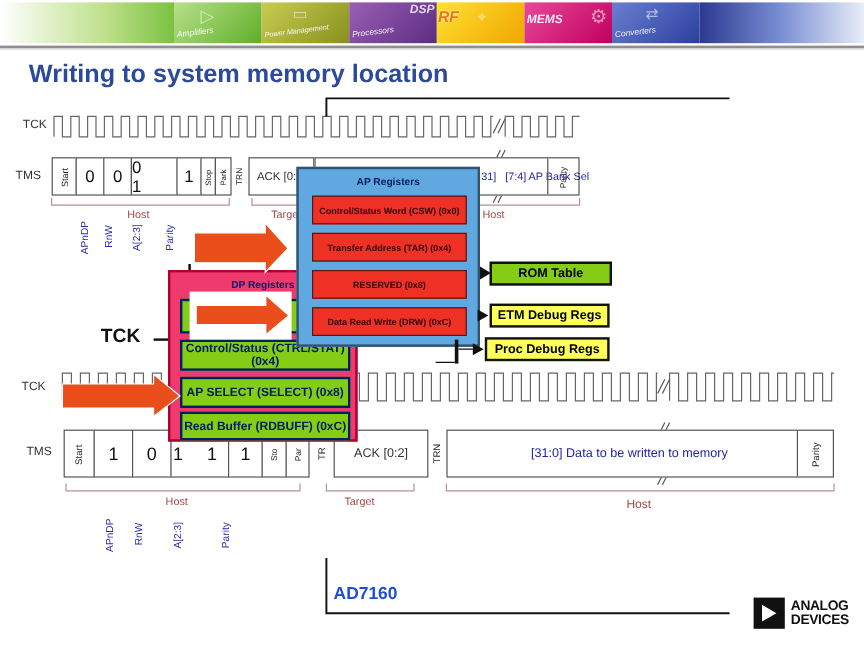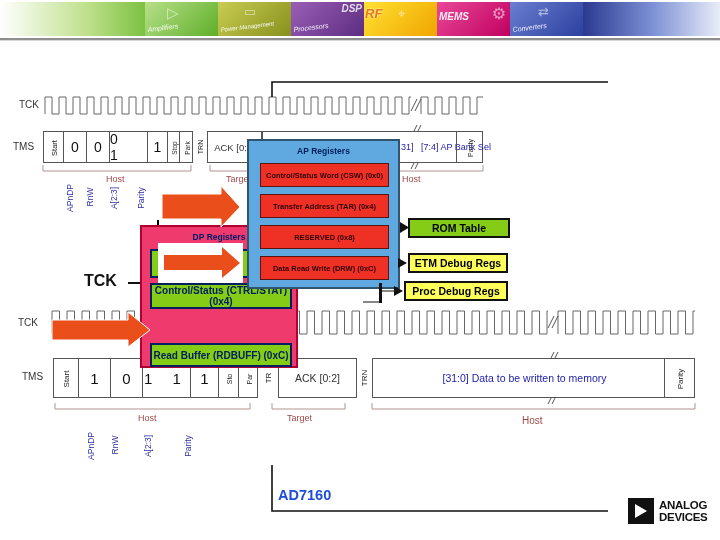--- a/index.html
+++ b/index.html
@@ -63,20 +63,21 @@
       <span class="ticon" style="right:4px;top:2px;font-size:16px;">⚙</span>
     </div>
     <div class="tile" style="left:510px;background:linear-gradient(135deg,#6a7fd0,#2b3f9e);">
       <span class="ticon" style="left:28px;top:2px;font-size:13px;">⇄</span>
       <span class="tlabel">Converters</span>
     </div>
     <div class="abs" style="left:583px;top:2px;width:137px;height:34px;background:linear-gradient(to right,#2b3990,#7b8fd4,#e9edf8);"></div>
     <div class="abs" style="left:0;top:38px;width:720px;height:2px;background:#8f8f8f;border-bottom:1px solid #d6d6d6;"></div>
   </div>
 
+  <div class="abs" style="left:24px;top:50px;font-size:21px;font-weight:bold;color:#2B4A9B;">Writing to system memory location</div>
 
   <svg width="720" height="540" style="z-index:1;">
     <path id="wave-top-1" fill="none" stroke="#666" stroke-width="1" d="M45,114L45,97L52,97L52,114L59,114L59,97L66,97L66,114L73,114L73,97L80,97L80,114L87,114L87,97L94,97L94,114L101,114L101,97L108,97L108,114L115,114L115,97L122,97L122,114L129,114L129,97L136,97L136,114L143,114L143,97L150,97L150,114L157,114L157,97L164,97L164,114L171,114L171,97L178,97L178,114L185,114L185,97L192,97L192,114L199,114L199,97L206,97L206,114L213,114L213,97L220,97L220,114L227,114L227,97L234,97L234,114L241,114L241,97L248,97L248,114L255,114L255,97L262,97L262,114L269,114L269,97L276,97L276,114L283,114L283,97L290,97L290,114L297,114L297,97L304,97L304,114L311,114L311,97L318,97L318,114L325,114L325,97L332,97L332,114L339,114L339,97L346,97L346,114L353,114L353,97L360,97L360,114L367,114L367,97L374,97L374,114L381,114L381,97L388,97L388,114L395,114L395,97L402,97L402,114L409,114L409,97L411,97"></path>
     <path id="wave-top-2" fill="none" stroke="#666" stroke-width="1" d="M421,114L421,97L428,97L428,114L435,114L435,97L442,97L442,114L449,114L449,97L456,97L456,114L463,114L463,97L470,97L470,114L477,114L477,97L483,97"></path>
     <path id="wave-bot-1" fill="none" stroke="#666" stroke-width="1" d="M52,334L52,311L59.5,311L59.5,334L67,334L67,311L74.5,311L74.5,334L82,334L82,311L89.5,311L89.5,334L97,334L97,311L104.5,311L104.5,334L112,334L112,311L119.5,311L119.5,334L127,334L127,311L134.5,311L134.5,334L142,334L142,311L149.5,311L149.5,334L157,334L157,311L164.5,311L164.5,334L172,334L172,311L179.5,311L179.5,334L187,334L187,311L194.5,311L194.5,334L202,334L202,311L209.5,311L209.5,334L217,334L217,311L224.5,311L224.5,334L232,334L232,311L239.5,311L239.5,334L247,334L247,311L254.5,311L254.5,334L262,334L262,311L269.5,311L269.5,334L277,334L277,311L284.5,311L284.5,334L292,334L292,311L299.5,311L299.5,334L307,334L307,311L314.5,311L314.5,334L322,334L322,311L329.5,311L329.5,334L337,334L337,311L344.5,311L344.5,334L352,334L352,311L359.5,311L359.5,334L367,334L367,311L374.5,311L374.5,334L382,334L382,311L389.5,311L389.5,334L397,334L397,311L404.5,311L404.5,334L412,334L412,311L419.5,311L419.5,334L427,334L427,311L434.5,311L434.5,334L442,334L442,311L449.5,311L449.5,334L457,334L457,311L464.5,311L464.5,334L472,334L472,311L479.5,311L479.5,334L487,334L487,311L494.5,311L494.5,334L502,334L502,311L509.5,311L509.5,334L517,334L517,311L524.5,311L524.5,334L532,334L532,311L539.5,311L539.5,334L547,334L547,311L548,311"></path>
     <path id="wave-bot-2" fill="none" stroke="#666" stroke-width="1" d="M558,334L558,311L565.5,311L565.5,334L573,334L573,311L580.5,311L580.5,334L588,334L588,311L595.5,311L595.5,334L603,334L603,311L610.5,311L610.5,334L618,334L618,311L625.5,311L625.5,334L633,334L633,311L640.5,311L640.5,334L648,334L648,311L655.5,311L655.5,334L663,334L663,311L670.5,311L670.5,334L678,334L678,311L685.5,311L685.5,334L693,334L693,311L695,311"></path>
 
     <g stroke="#555" stroke-width="1">
       <path d="M411,111 L417,99 M415,111 L421,99"></path>
       <path d="M411,137 L417,125 M415,137 L421,125"></path>
@@ -147,20 +148,23 @@
 
 
   <div class="dpbox" style="left:140px;top:225px;width:158px;height:143px;z-index:4;">
     <div class="boxtitle" style="top:5px;color:#001a6e;">DP Registers</div>
     <div class="dprow ctr" style="left:8px;top:22px;width:142px;height:29px;">
       <span class="abs" style="left:98px;top:9px;">0</span>
     </div>
     <div class="dprow ctr" style="left:8px;top:56px;width:142px;height:26px;">
       <span>Control/Status (CTRL/STAT) (0x4)</span>
     </div>
+    <div class="dprow ctr" style="left:8px;top:87px;width:142px;height:26px;">
+      <span>AP SELECT (SELECT) (0x8)</span>
+    </div>
     <div class="dprow ctr" style="left:8px;top:116px;width:142px;height:24px;">
       <span>Read Buffer (RDBUFF) (0xC)</span>
     </div>
   </div>
 
   <div class="abs" style="left:158px;top:243px;width:85px;height:40px;background:#fff;z-index:5;"></div>
   <svg width="720" height="540" style="z-index:5;pointer-events:none;">
     <polygon points="164,255 222,255 222,247 240,263 222,278 222,270 164,270" fill="#E94E1B"></polygon>
   </svg>
 

